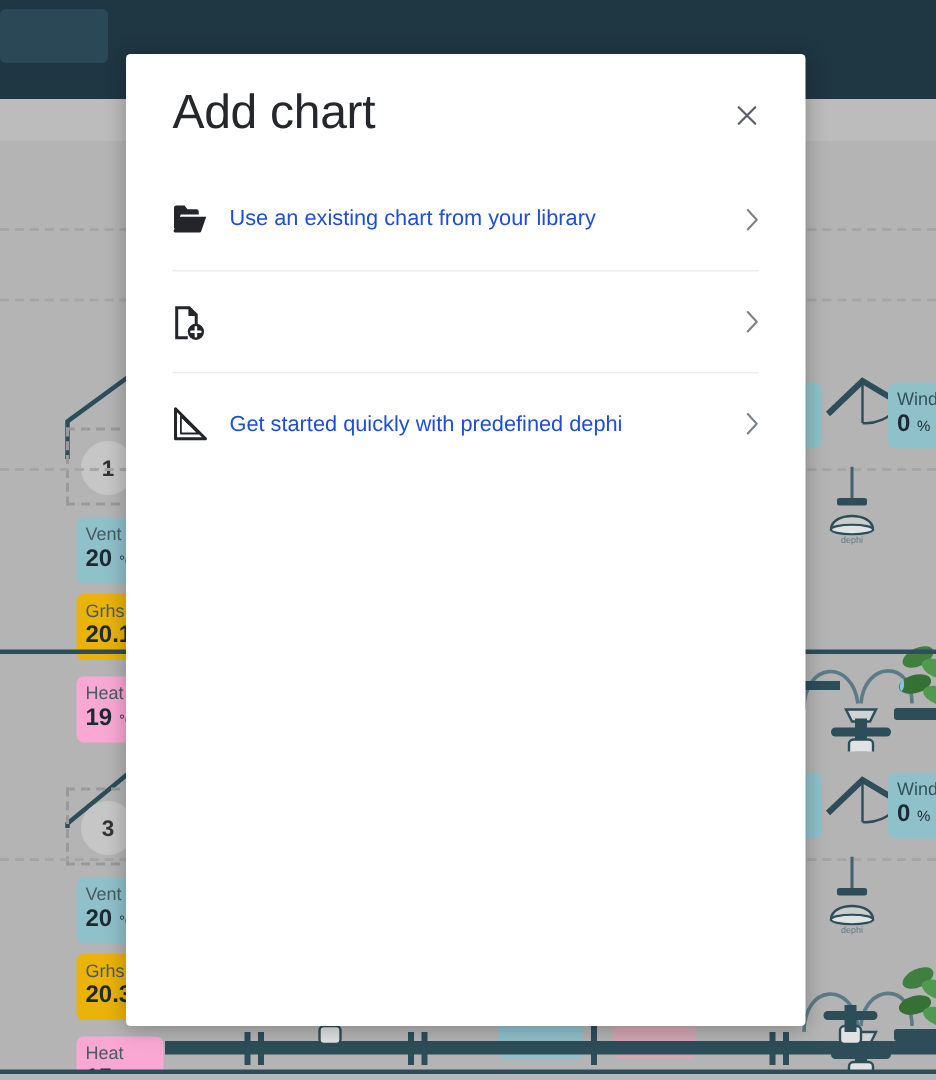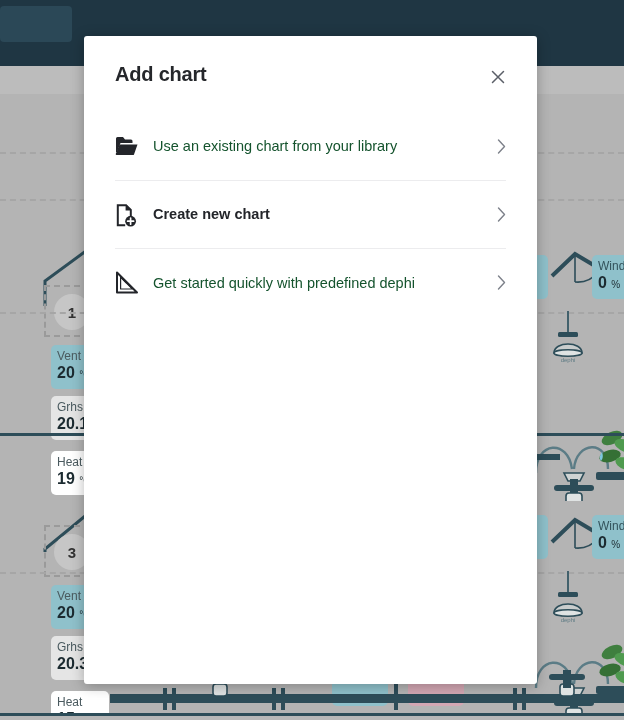--- a/index.html
+++ b/index.html
@@ -50,22 +50,22 @@
   .sensor-card .s-name {
     font-size: 12px; color: #4a5a5f; line-height: 14px;
     white-space: nowrap; overflow: hidden;
   }
   .sensor-card .s-val {
     font-size: 16px; font-weight: bold; color: #1c2b31;
     line-height: 20px; white-space: nowrap;
   }
   .sensor-card .s-unit { font-size: 10px; font-weight: normal; }
   .c-blue { background: #8fc1cb; }
-  .c-green { background: #e5e5e5; }
-  .c-pink { background: #ffffff; }
+  .c-green { background: #eab308; }
+  .c-pink { background: #f9a8d4; }
 
   .zone-box {
     position: absolute; width: 56px; height: 52px;
     border: 2px dashed #9a9a9a;
   }
   .zone-circle {
     position: absolute; width: 36px; height: 36px; border-radius: 50%;
     background: #c6c6c6; color: #333; font-size: 15px; font-weight: bold;
     display: flex; align-items: center; justify-content: center;
   }
@@ -93,21 +93,21 @@
     background: #ffffff; border-radius: 3px;
     box-shadow: 0 2px 14px rgba(0,0,0,0.28);
     overflow: hidden;
   }
   .modal-head {
     position: relative; height: 76px;
     display: flex; align-items: center;
     padding: 0 31px;
   }
   .modal-title {
-    font-size: 20px; font-weight: bold; color: #25272b;
+    font-size: 32px; font-weight: normal; color: #25272b;
     letter-spacing: -0.2px;
   }
   .close-btn {
     position: absolute; right: 26px; top: 28px;
     width: 26px; height: 26px; display: flex;
     align-items: center; justify-content: center;
     cursor: pointer; color: #5b5f68;
   }
   .menu { padding: 0 31px; }
   .menu-item {
@@ -117,21 +117,21 @@
   .menu-item + .menu-item { border-top: 1px solid #ececee; }
   .mi-icon {
     width: 34px; min-width: 34px; display: flex;
     align-items: center; justify-content: flex-start; color: #23252a;
   }
   .mi-text { flex: 1; padding-left: 4px; }
   .mi-title {
     font-size: 14.5px; font-weight: bold; color: #23252a; line-height: 19px;
   }
   .mi-sub {
-    font-size: 14.5px; color: #14532d; line-height: 20px;
+    font-size: 14.5px; color: #1d4ed8; line-height: 20px;
   }
   .mi-chev { color: #7d818a; width: 16px; display: flex; justify-content: flex-end; }
 </style>
 </head>
 <body>
 
 <div id="app">
 
   <div class="topbar">
     <div class="topbar-tab"></div>
@@ -339,21 +339,20 @@
 
       <div class="menu-item">
         <div class="mi-icon">
           <svg width="22" height="24" viewBox="0 0 22 24">
             <path d="M1.8 1.2 H11.5 L16.8 6.4 V14.5 H14.8 V7.6 H10.6 V3.2 H3.8 V21.2 H10.2 V23.2 H1.8 Z" fill="#23252a"></path>
             <circle cx="15.6" cy="18.2" r="5.4" fill="#23252a"></circle>
             <path d="M15.6 15.2 V21.2 M12.6 18.2 H18.6" stroke="#ffffff" stroke-width="1.7" stroke-linecap="round"></path>
           </svg>
         </div>
         <div class="mi-text">
-          <div class="mi-title">Create new chart</div>
         </div>
         <div class="mi-chev">
           <svg width="9" height="15" viewBox="0 0 9 15">
             <path d="M1.5 1 L7.5 7.5 L1.5 14" stroke="currentColor" stroke-width="1.4" fill="none" stroke-linecap="round" stroke-linejoin="round"></path>
           </svg>
         </div>
       </div>
 
       <div class="menu-item">
         <div class="mi-icon">

